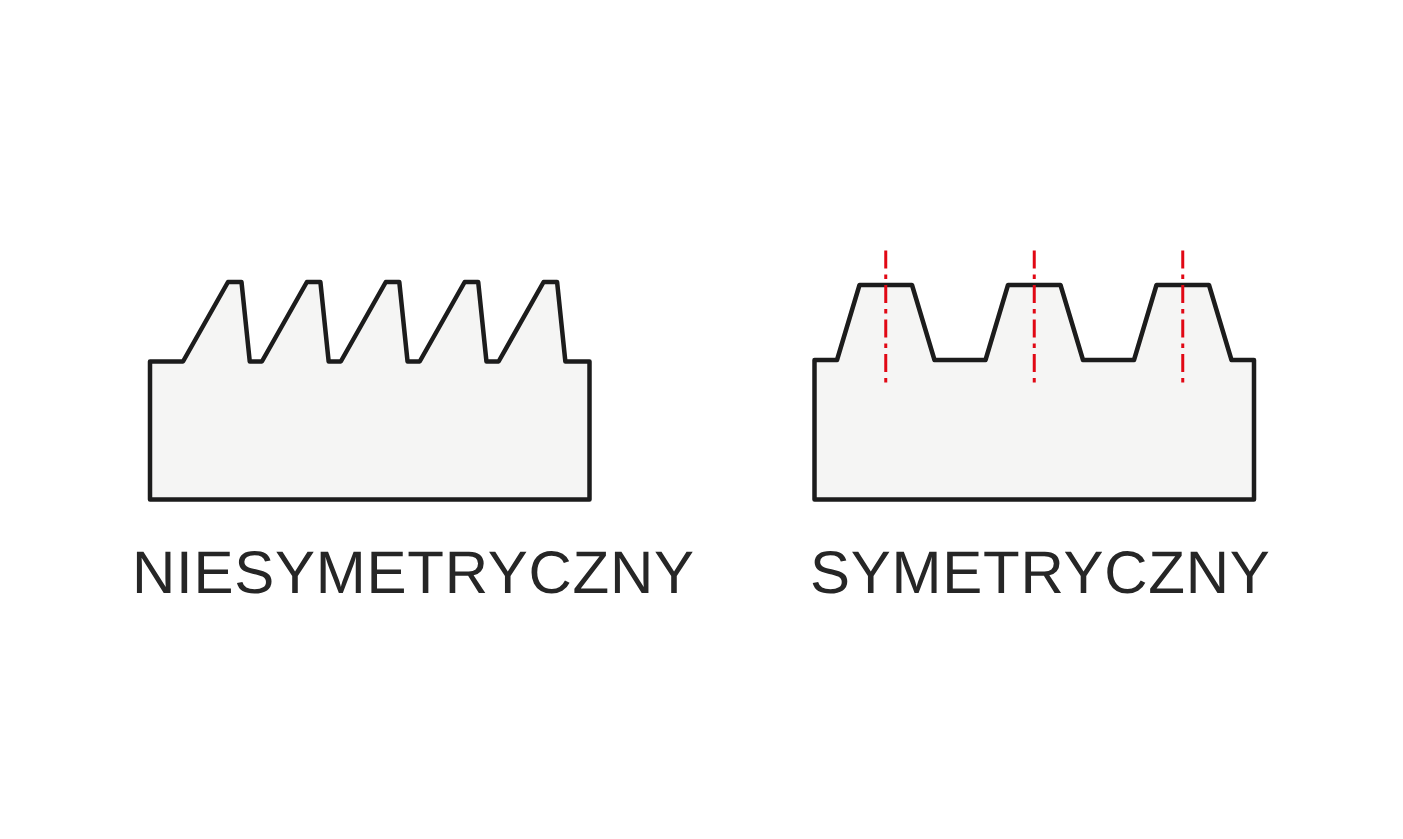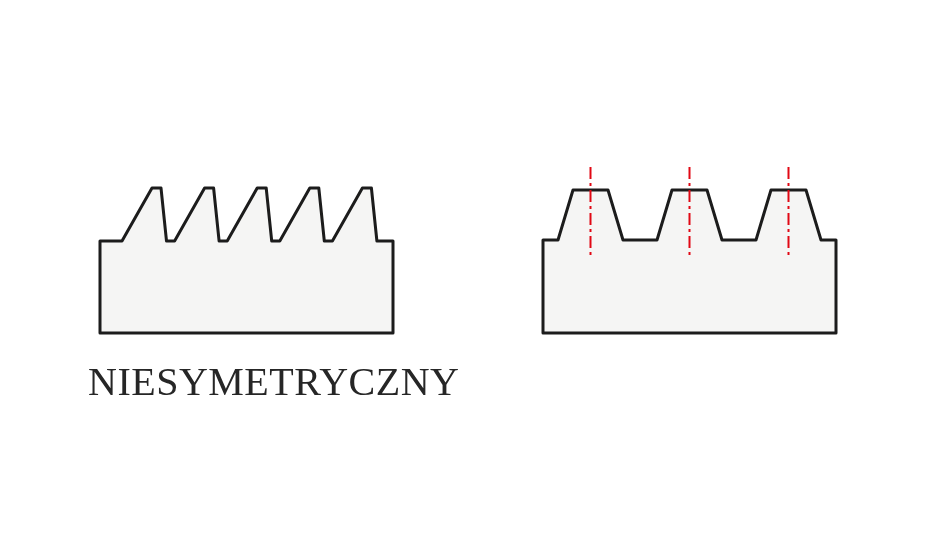--- a/index.html
+++ b/index.html
@@ -4,21 +4,21 @@
 <style>
   html, body {
     margin: 0;
     padding: 0;
   }
   .canvas {
     position: relative;
     width: 935px;
     height: 454px;
     background: var(--background, #ffffff);
-    font-family: Liberation Serif, serif;
+    font-family: Liberation Sans, sans-serif;
     overflow: hidden;
   }
   .diagram-svg {
     position: absolute;
     left: 0;
     top: 0;
     display: block;
   }
   .profile-shape {
     fill: var(--fill, #f5f5f4);
@@ -78,14 +78,15 @@
                L771 190 L806 190 L821 240
                L836 240 L836 333 L543 333 Z"></path>
       <line class="centerline" x1="590.5" y1="167" x2="590.5" y2="256"></line>
       <line class="centerline" x1="689.5" y1="167" x2="689.5" y2="256"></line>
       <line class="centerline" x1="788.5" y1="167" x2="788.5" y2="256"></line>
     </g>
   </svg>
 
   <div class="figure-label label-left">NIESYMETRYCZNY</div>
 
+  <div class="figure-label label-right">SYMETRYCZNY</div>
 
 </div>
 
 </body></html>

